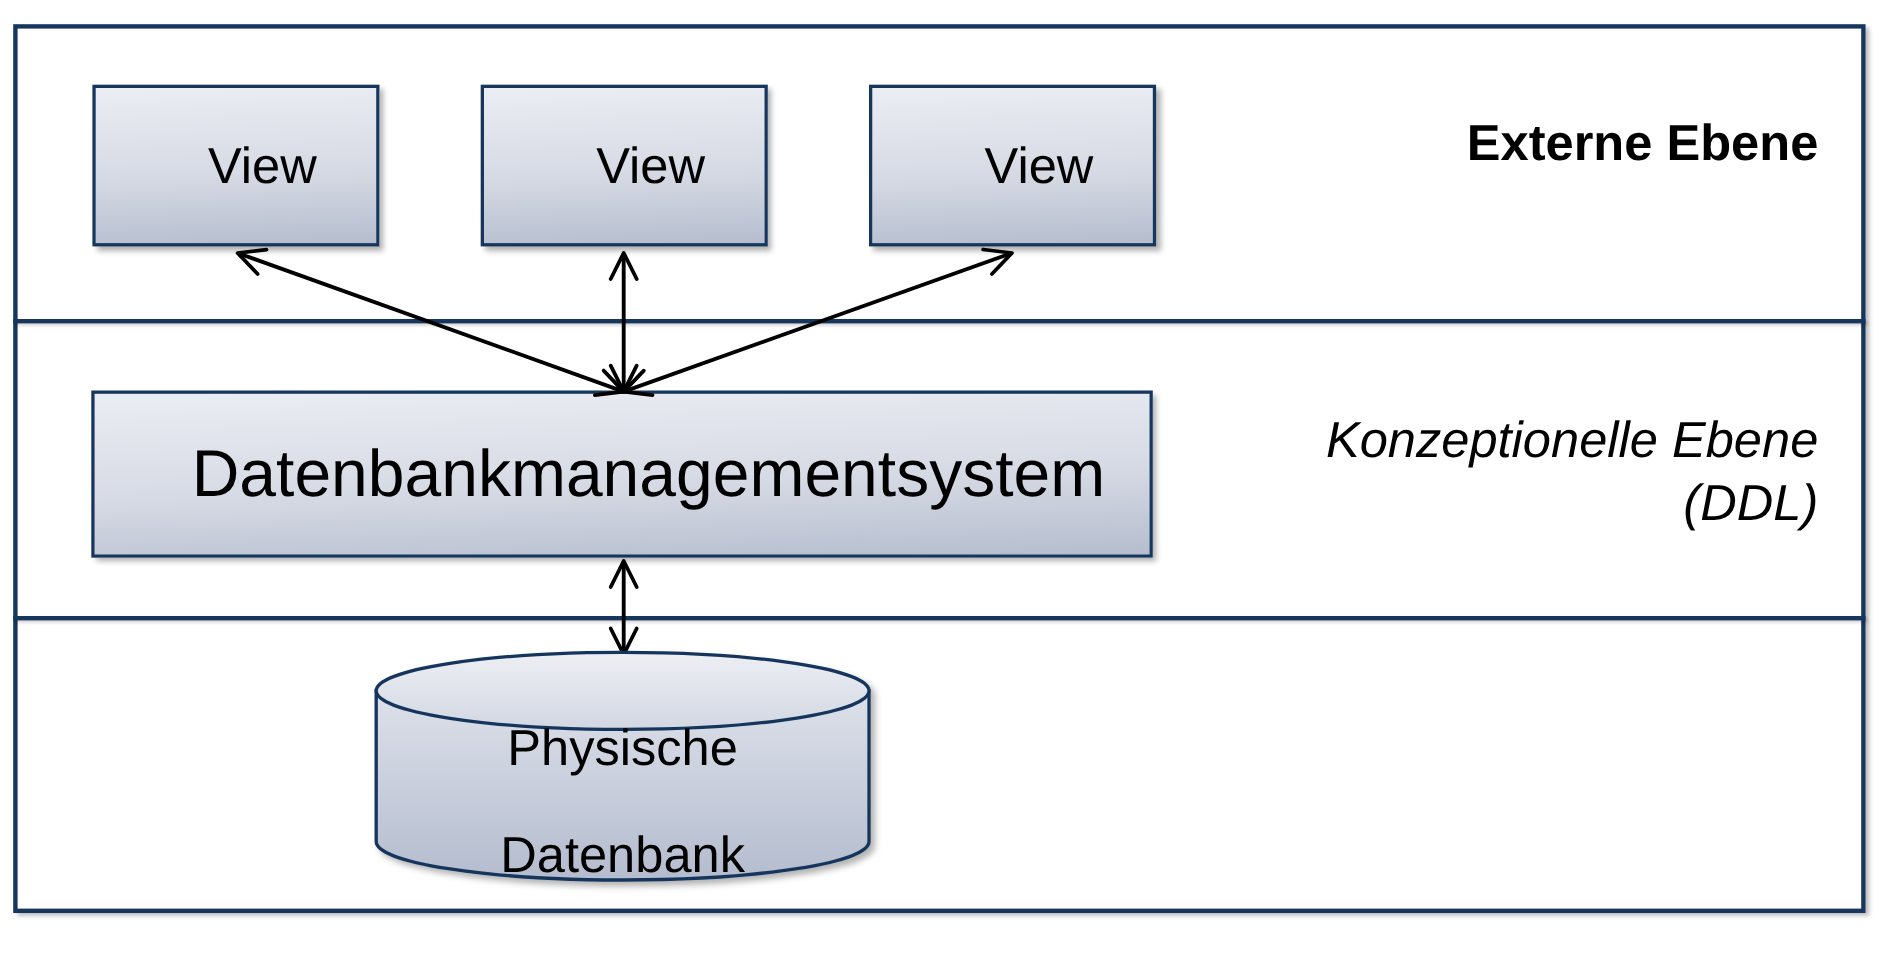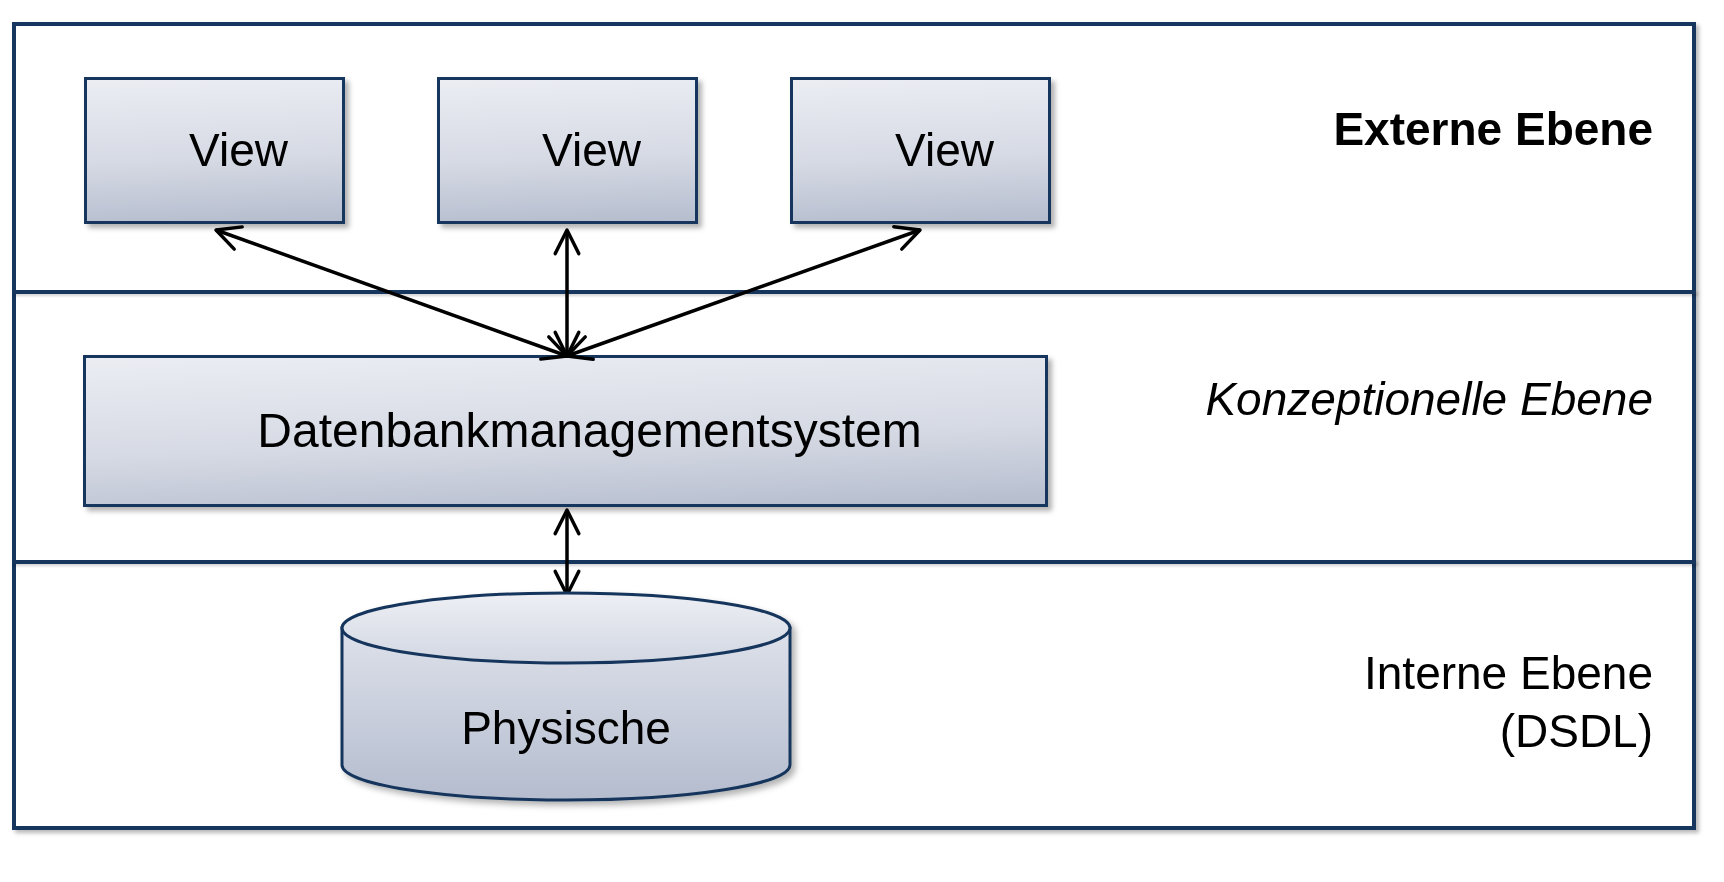--- a/index.html
+++ b/index.html
@@ -42,21 +42,21 @@
     justify-content: center;
     font-size: 46px;
     line-height: 1.1;
     color: #000000;
     padding-left: 48px;
   }
   .view-box { top: 77px; width: 261px; height: 147px; }
   .view-box.v1 { left: 84px; }
   .view-box.v2 { left: 437px; }
   .view-box.v3 { left: 790px; }
-  .dbms-box { left: 83px; top: 355px; width: 965px; height: 152px; font-size: 48px; }
+  .dbms-box { left: 83px; top: 355px; width: 965px; height: 152px; font-size: 60px; }
   .band-label {
     position: absolute;
     right: 71px;
     text-align: right;
     font-size: 46px;
     line-height: 58px;
     white-space: nowrap;
   }
   .band-label.b1 { top: 100px; font-weight: bold; }
   .band-label.b2 { top: 370px; font-style: italic; }
@@ -102,24 +102,21 @@
 
   <div class="gbox dbms-box">
     <span>Datenbankmanagementsystem</span>
   </div>
 
   <div class="band-label b1">
     <div>Externe Ebene</div>
   </div>
   <div class="band-label b2">
     <div>Konzeptionelle Ebene</div>
-  </div>
-  <div class="band-label b3">
-    <div>Interne Ebene</div>
-    <div>(DSDL)</div>
+    <div>(DDL)</div>
   </div>
 
   <svg class="overlay" viewBox="0 0 1724 882">
     <defs>
       <marker id="ah" viewBox="0 0 12 12" refX="10.5" refY="6" markerWidth="9" markerHeight="9" orient="auto-start-reverse" markerUnits="strokeWidth">
         <path d="M1.5,1.5 L10.5,6 L1.5,10.5" fill="none" stroke="#000000" stroke-width="1.3" stroke-linecap="round" stroke-linejoin="round"></path>
       </marker>
       <linearGradient id="cylBody" x1="0" y1="0" x2="0" y2="1">
         <stop offset="0" stop-color="#dde1ea"></stop>
         <stop offset="1" stop-color="#b4bcce"></stop>
@@ -139,15 +136,16 @@
     <line x1="567" y1="510" x2="567" y2="595" stroke="#000" stroke-width="3.5" marker-start="url(#ah)" marker-end="url(#ah)"></line>
 
     <g filter="url(#softShadow)">
       <path d="M 342 628 L 342 765 A 224 35 0 0 0 790 765 L 790 628 Z" fill="url(#cylBody)" stroke="#17365D" stroke-width="3"></path>
       <ellipse cx="566" cy="628" rx="224" ry="35" fill="url(#cylTop)" stroke="#17365D" stroke-width="3"></ellipse>
     </g>
   </svg>
 
   <div class="cyl-label">
     <div>Physische</div>
+    <div>Datenbank</div>
   </div>
 
 </div>
 
 </body></html>

